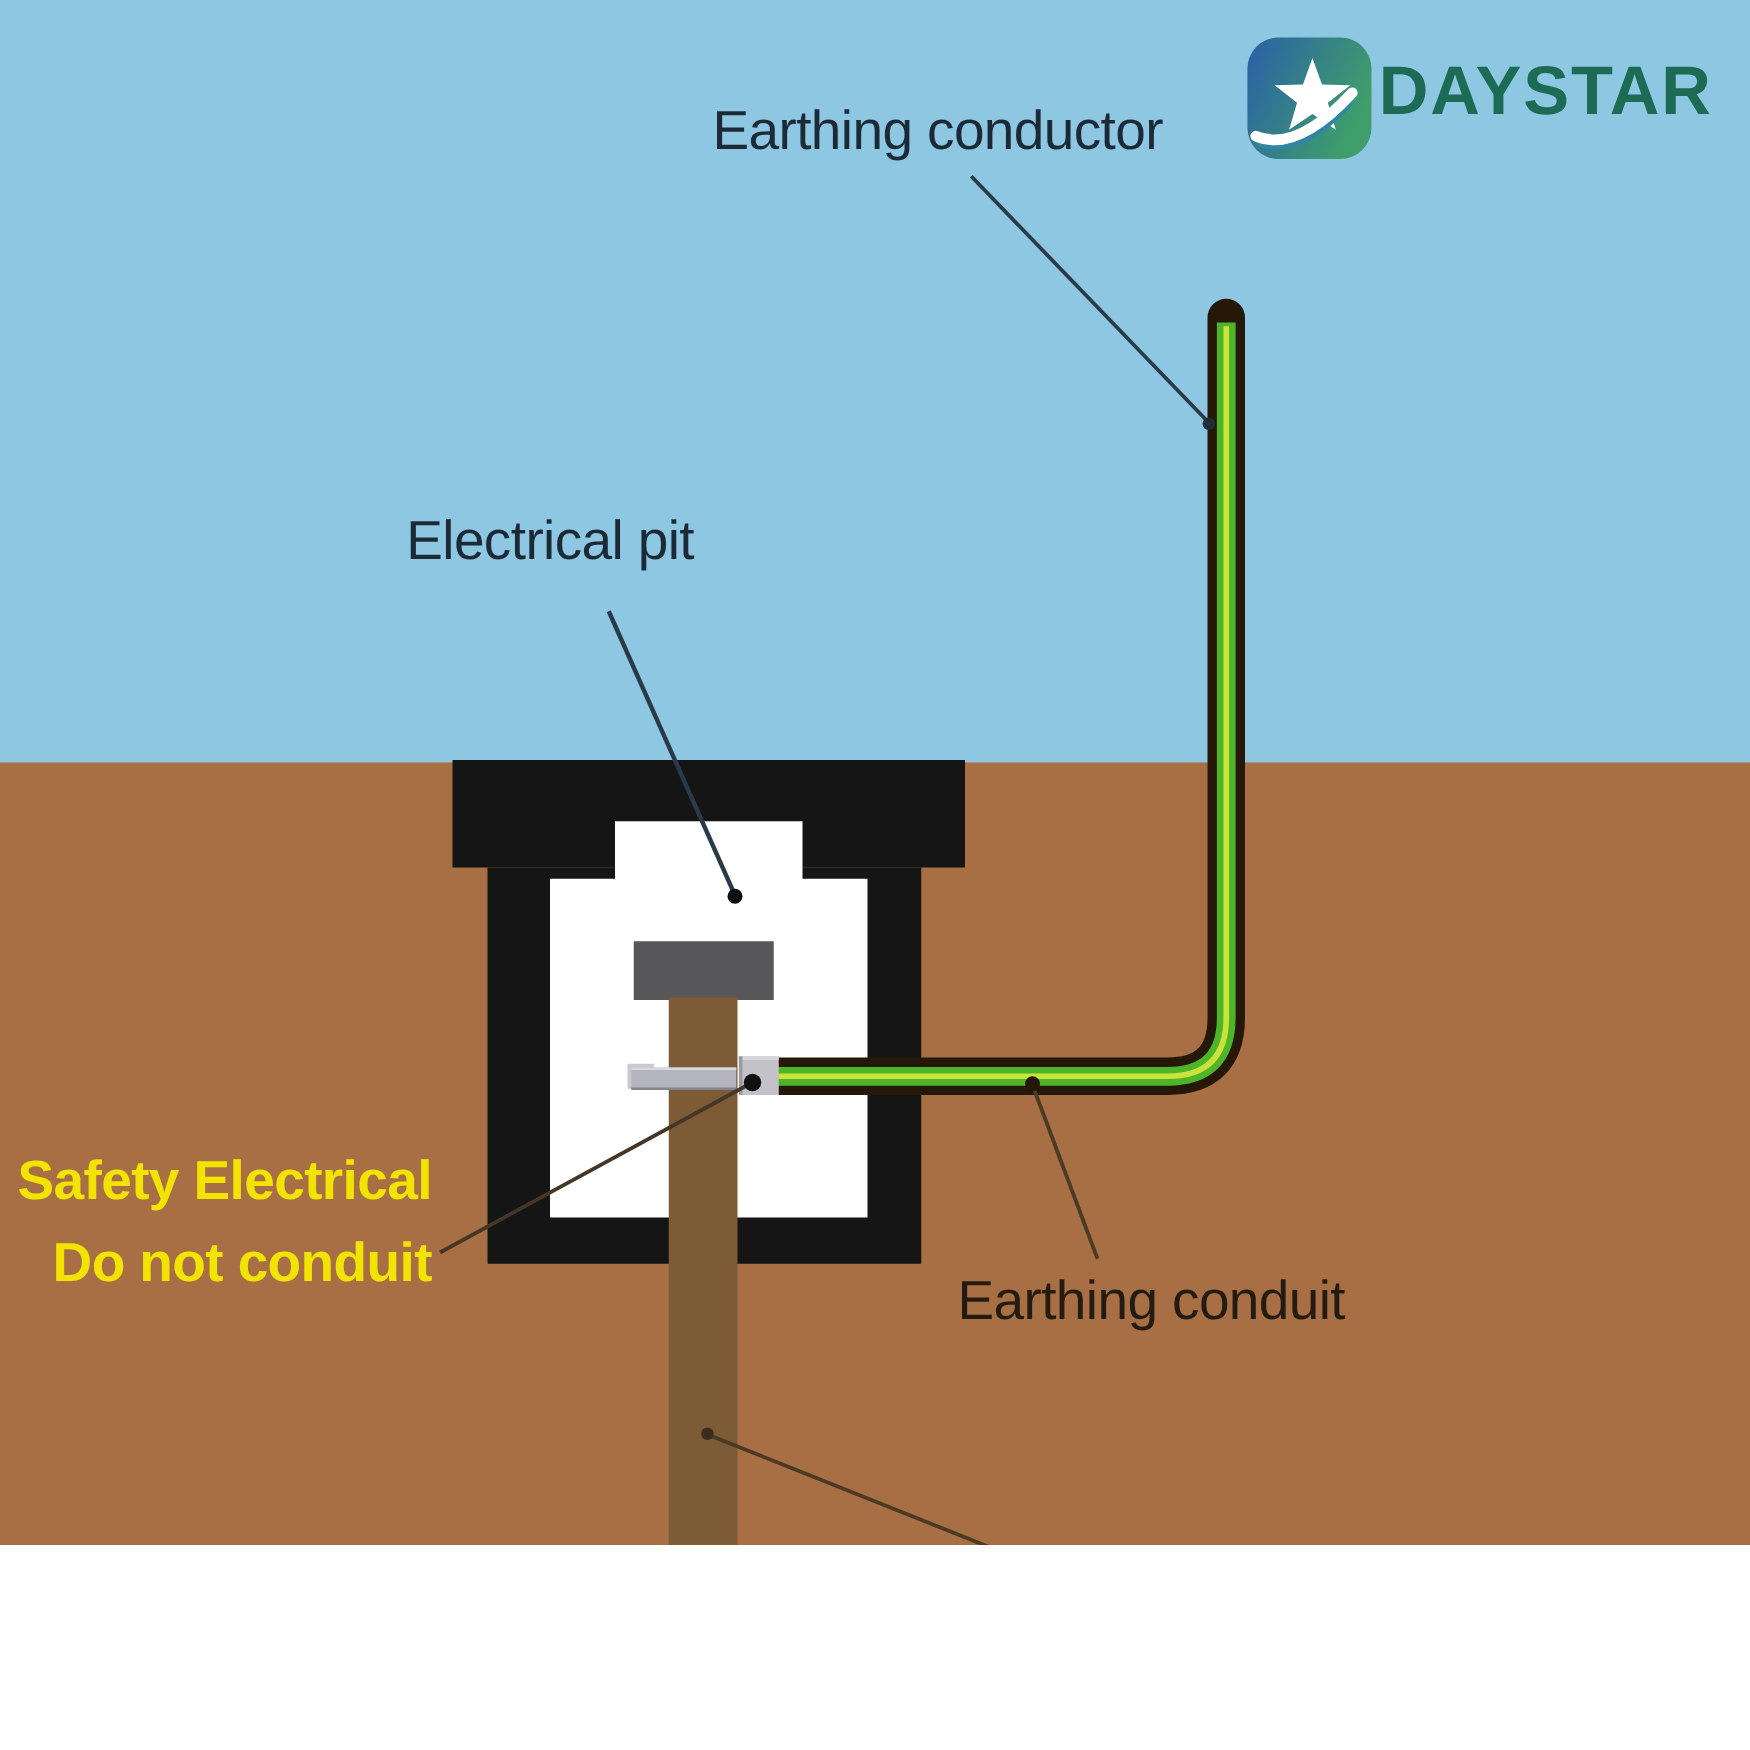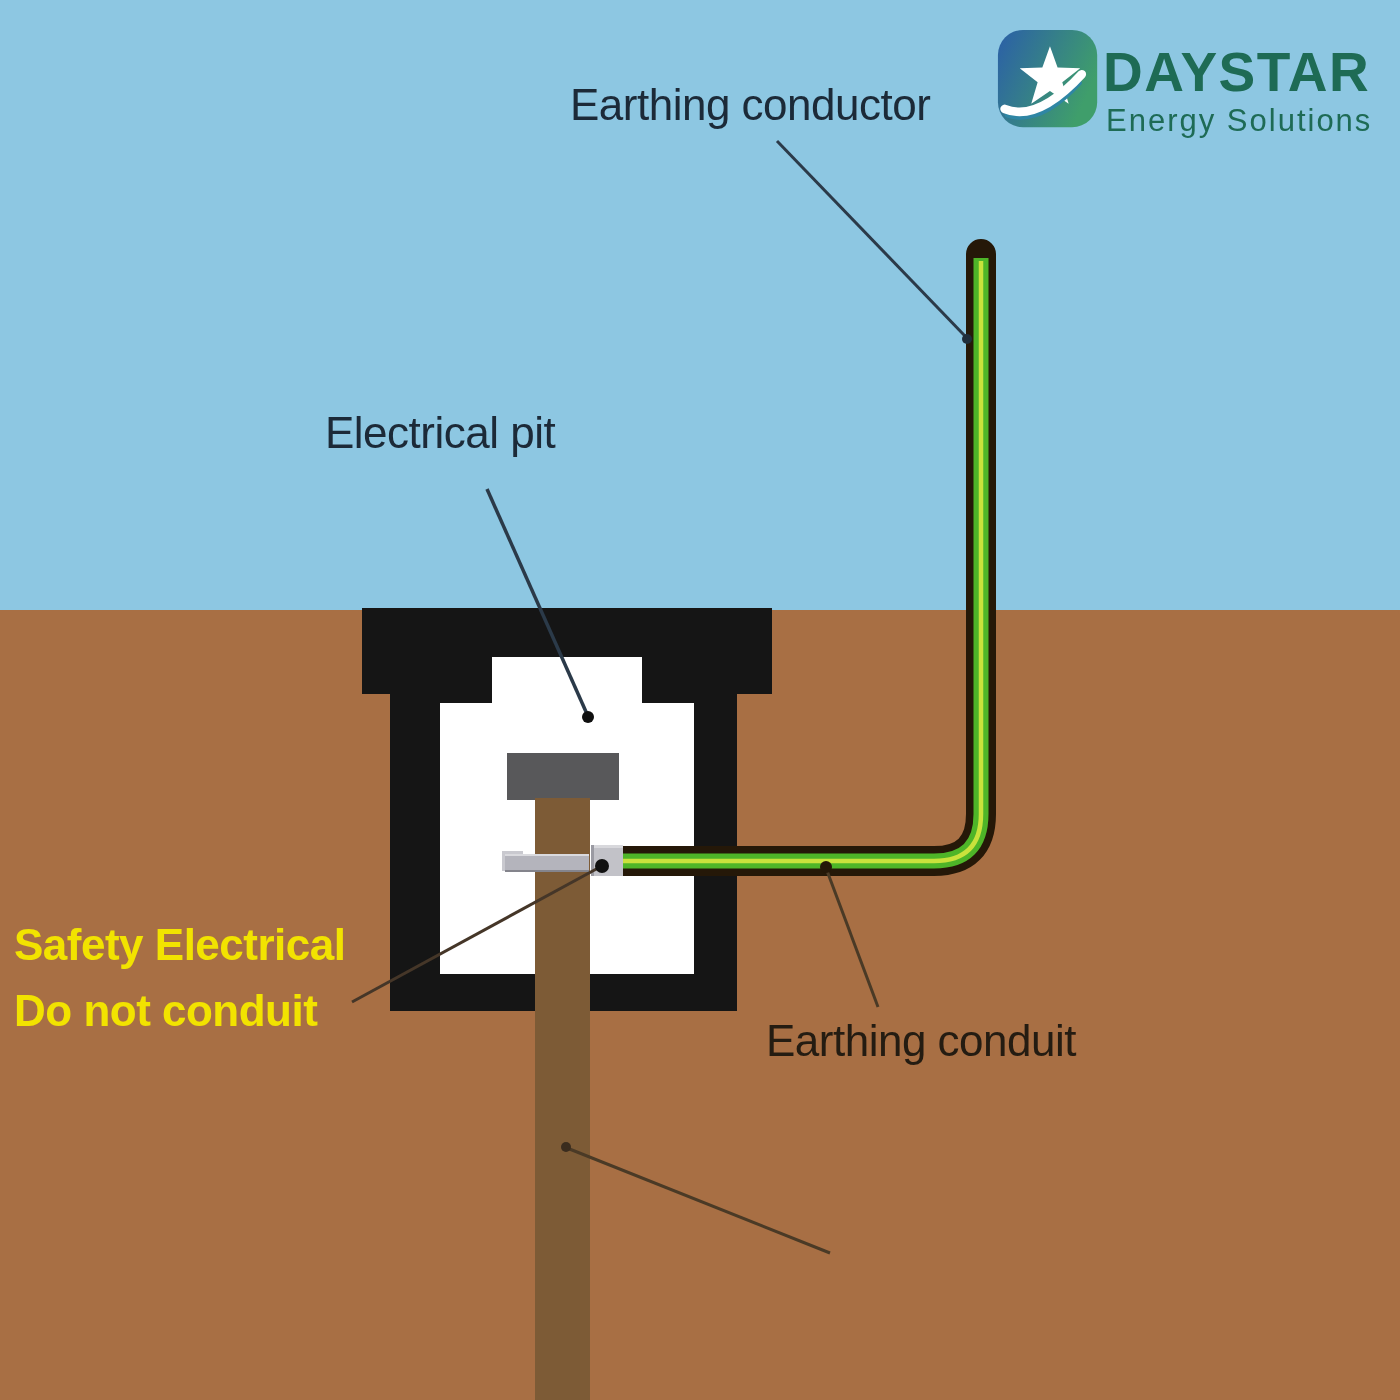--- a/index.html
+++ b/index.html
@@ -1,17 +1,17 @@
 <!DOCTYPE html>
 <html style="--sky: #8dc7e2; --ground: #a86f44; --pit: #151515; --pit-interior: #ffffff; --electrode: #7d5b36; --cap: #58585a; --clamp-gray: #b4b4bc; --conduit-outline: #251808; --conduit-green: #4eb528; --conduit-highlight: #c9e23c; --label-dark: #1c2a38; --label-earth: #241c12; --safety-yellow: #f2e300; --logo-text: #1e6b55; --logo-blue: #2b5fa8; --logo-green: #3f9e6b;"><head>
 <meta charset="utf-8">
 <style>
   html,body{margin:0;padding:0;background:#fff;}
-  .scene{position:relative;width:1400px;height:1400px;overflow:hidden;
-         font-family:"Liberation Sans",sans-serif;background:var(--sky,#8dc7e2);}
+  .scene{position:relative;width:1400px;height:1236px;overflow:hidden;
+         font-family:"Liberation Sans",sans-serif;background:var(--sky,#8dc7e2);text-align:right;}
   .abs{position:absolute;}
   .sky{left:0;top:0;width:1400px;height:610px;background:var(--sky,#8dc7e2);z-index:0;}
   .ground{left:0;top:610px;width:1400px;height:790px;background:var(--ground,#a86f44);z-index:0;}
 
   
   .pit-rim{left:362px;top:608px;width:410px;height:86px;background:var(--pit,#151515);z-index:1;}
   .pit-body{left:390px;top:694px;width:347px;height:317px;background:var(--pit,#151515);z-index:1;}
   .pit-throat{left:492px;top:657px;width:150px;height:48px;background:var(--pit-interior,#fff);z-index:2;}
   .pit-chamber{left:440px;top:703px;width:254px;height:271px;background:var(--pit-interior,#fff);z-index:2;}
 
@@ -98,16 +98,15 @@
           <stop offset="0" stop-color="#2b5fa8" style="stop-color:var(--logo-blue,#2b5fa8)"></stop>
           <stop offset="1" stop-color="#3f9e6b" style="stop-color:var(--logo-green,#3f9e6b)"></stop>
         </linearGradient>
       </defs>
       <rect x="3" y="2" width="103" height="101" rx="26" fill="url(#lgrad)"></rect>
       <polygon fill="#ffffff" points="57,19 64.9,41.1 88.4,41.8 69.8,56.2 76.4,78.7 57,65.5 37.6,78.7 44.2,56.2 25.6,41.8 49.1,41.1"></polygon>
       <path d="M 13 90 Q 47 101 87 57" stroke="#2f86a4" stroke-width="6" fill="none" stroke-linecap="round"></path>
       <path d="M 10 84 Q 44 98 90 48" stroke="#ffffff" stroke-width="9" fill="none" stroke-linecap="round"></path>
     </svg>
     <div class="logo-title">DAYSTAR</div>
-    <div class="logo-subtitle">Energy Solutions</div>
   </div>
 
 </div>
 
 </body></html>

